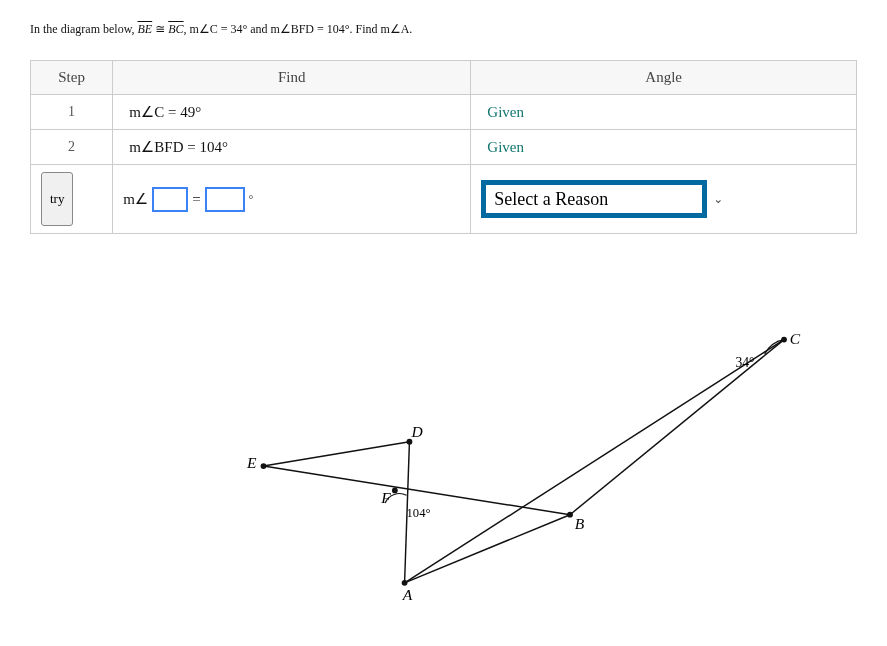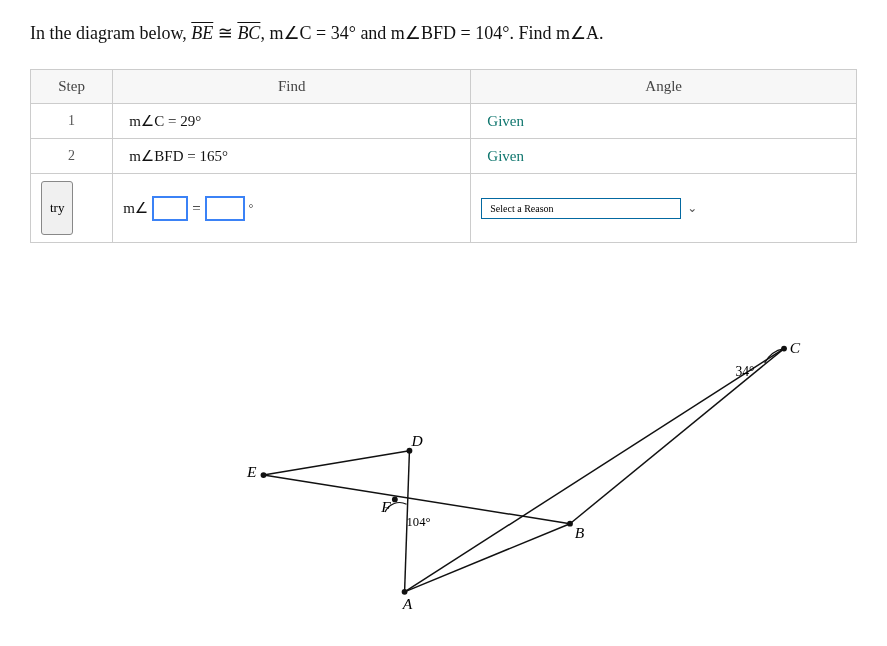--- a/index.html
+++ b/index.html
@@ -5,21 +5,21 @@
     * { box-sizing: border-box; margin: 0; padding: 0; }
     body {
       font-family: Georgia, 'Times New Roman', serif;
       background: #fff;
       width: 887px;
       min-height: 646px;
       padding: 20px 30px;
       color: #111;
     }
     .problem-statement {
-      font-size: 18px;
+      font-size: 12px;
       line-height: 1.5;
       margin-bottom: 22px;
     }
     .proof-table {
       width: 100%;
       border-collapse: collapse;
       margin-bottom: 18px;
     }
     .proof-table th, .proof-table td {
       border: 1px solid #ccc;
@@ -87,23 +87,23 @@
     .degree-sup {
       font-size: 11px;
       vertical-align: super;
     }
     .reason-select-wrap {
       display: inline-flex;
       align-items: center;
       gap: 6px;
     }
     .reason-select {
-      border: 1px solid #0369a1;
+      border: 5px solid #0369a1;
       padding: 4px 8px;
-      font-size: 10px;
+      font-size: 18px;
       font-family: inherit;
       background: #fff;
       min-width: 200px;
       cursor: pointer;
       appearance: none;
       -webkit-appearance: none;
     }
     .chevron-down {
       font-size: 12px;
       color: #555;
@@ -136,26 +136,26 @@
   <thead>
     <tr>
       <th>Step</th>
       <th>Find</th>
       <th>Angle</th>
     </tr>
   </thead>
   <tbody>
     <tr>
       <td class="step-num">1</td>
-      <td class="angle-col">m∠C = 29°</td>
+      <td class="angle-col">m∠C = 49°</td>
       <td class="reason-col">Given</td>
     </tr>
     <tr>
       <td class="step-num">2</td>
-      <td class="angle-col">m∠BFD = 165°</td>
+      <td class="angle-col">m∠BFD = 104°</td>
       <td class="reason-col">Given</td>
     </tr>
 
     <tr class="try-row">
       <td>
         <button class="try-btn">try</button>
       </td>
       <td>
         <div class="angle-input-group">
           <span>m∠</span>

